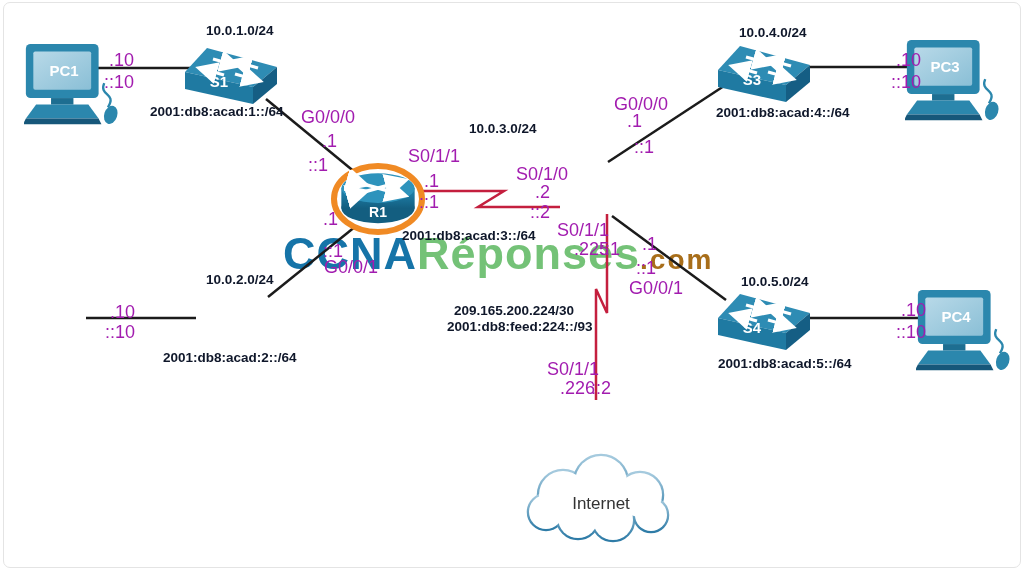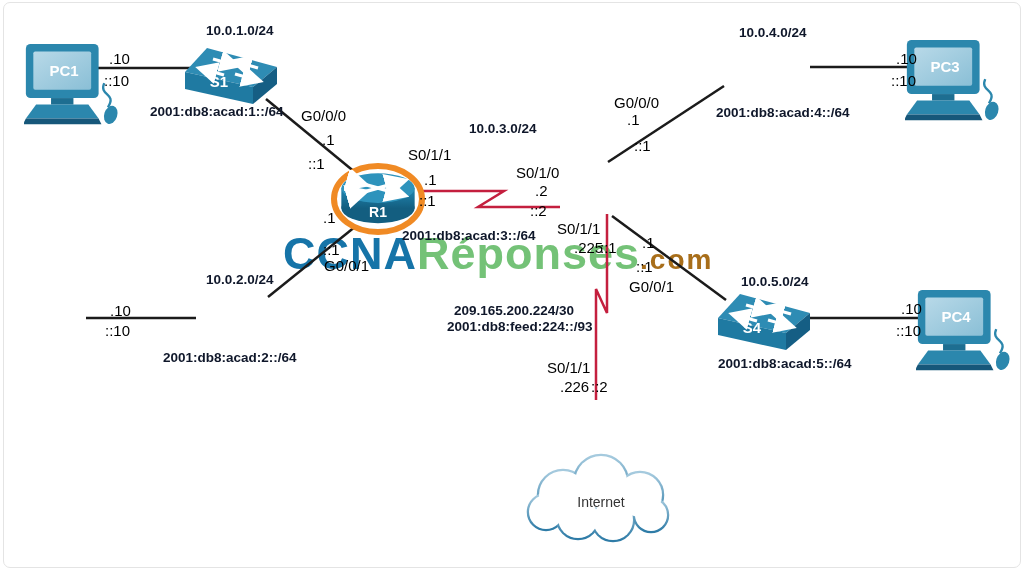--- a/index.html
+++ b/index.html
@@ -17,23 +17,23 @@
   #links{position:absolute;left:0;top:0;z-index:3;}
   
   .device{position:absolute;z-index:4;}
   .device svg{display:block;position:absolute;left:0;top:0;}
   .device-label{position:absolute;color:#fff;font-weight:bold;text-align:center;
                 white-space:nowrap;z-index:5;}
   .pc .device-label{left:8px;top:20px;width:64px;font-size:15px;}
   .switch .device-label{left:9px;top:31px;width:60px;font-size:15px;}
   .router .device-label{left:0;top:41px;width:100%;font-size:14px;}
   #dev-r1 .device-label{top:42px;}
-  .cloud-label{position:absolute;color:#333;font-size:14px;text-align:center;z-index:5;}
-  
-  .lbl{position:absolute;z-index:6;font-size:15px;color:#000000;white-space:nowrap;line-height:1.1;}
+  .cloud-label{position:absolute;color:#333;font-size:17px;text-align:center;z-index:5;}
+  
+  .lbl{position:absolute;z-index:6;font-size:18px;color:#a21caf;white-space:nowrap;line-height:1.1;}
   .net{font-weight:bold;font-size:13.5px;color:#0f172a;}
 </style>
 </head>
 <body>
 
 <div id="stage">
   <div id="frame"></div>
 
   <div id="watermark"><span class="wm-blue">CCNA</span><span class="wm-green">Réponses</span><span class="wm-gray">.com</span></div>
 
@@ -141,20 +141,26 @@
     <svg width="96" height="74" viewBox="0 0 96 74">
       <ellipse cx="48" cy="37" rx="44" ry="33" fill="#fff" stroke="#f08a24" stroke-width="6"></ellipse>
     </svg>
     <svg width="78" height="58" viewBox="0 0 100 72" style="left:9px;top:8px">
         <use href="#icon-router"></use>
       </svg>
     <span class="device-label">R1</span>
   </div>
 
 
+  <div class="device switch" id="dev-s3" style="left:713px;top:40px;width:100px;height:64px">
+    <svg width="100" height="64" viewBox="0 0 100 64">
+        <use href="#icon-switch"></use>
+      </svg>
+    <span class="device-label">S3</span>
+  </div>
 
   <div class="device pc" id="dev-pc3" style="left:905px;top:38px;width:97px;height:86px">
     <svg width="97" height="86" viewBox="0 0 104 92">
         <use href="#icon-pc"></use>
       </svg>
     <span class="device-label">PC3</span>
   </div>
 
 
 

